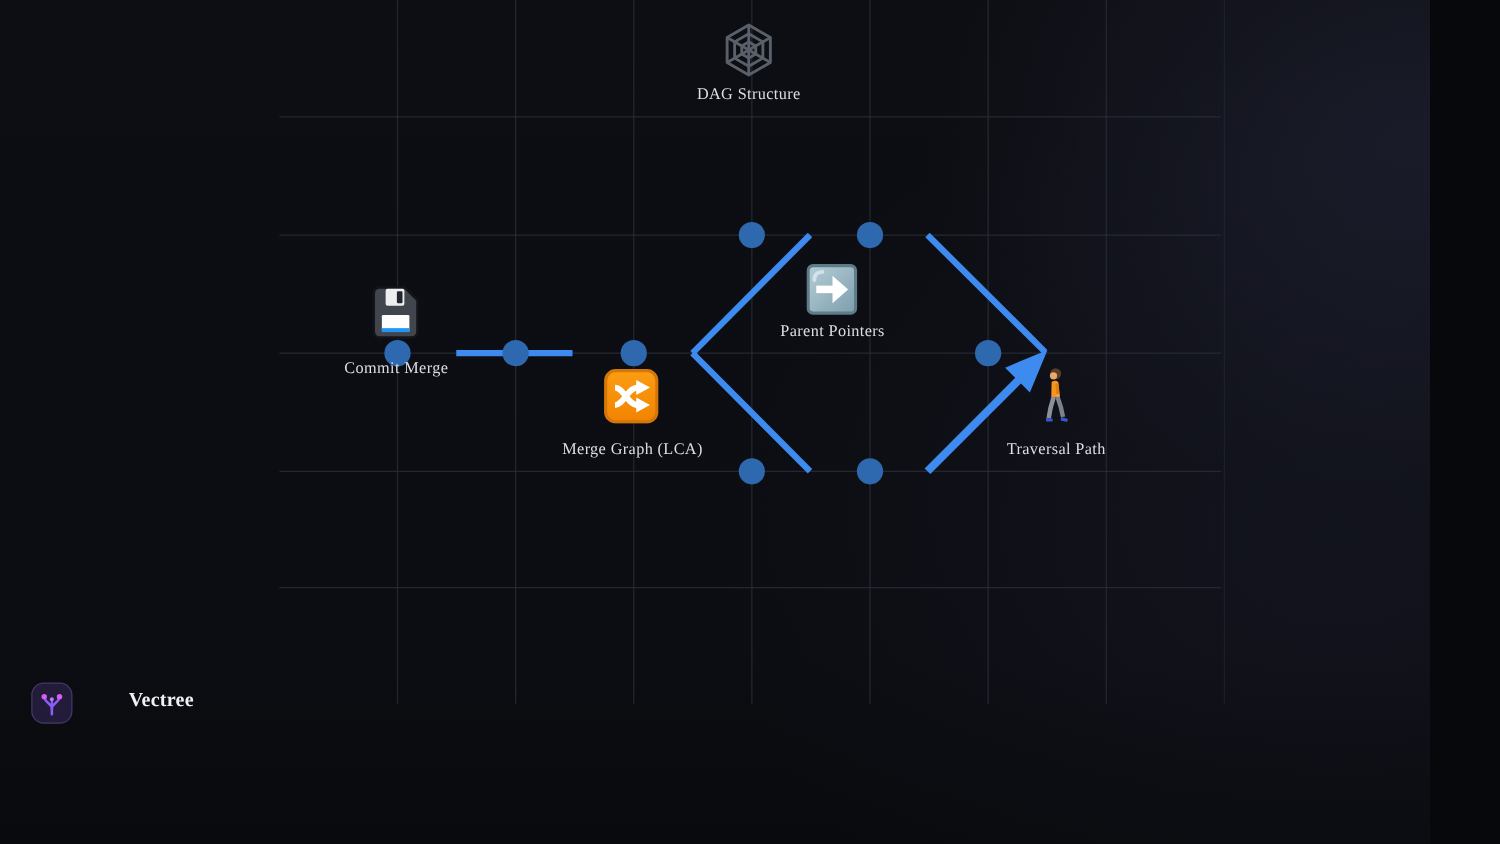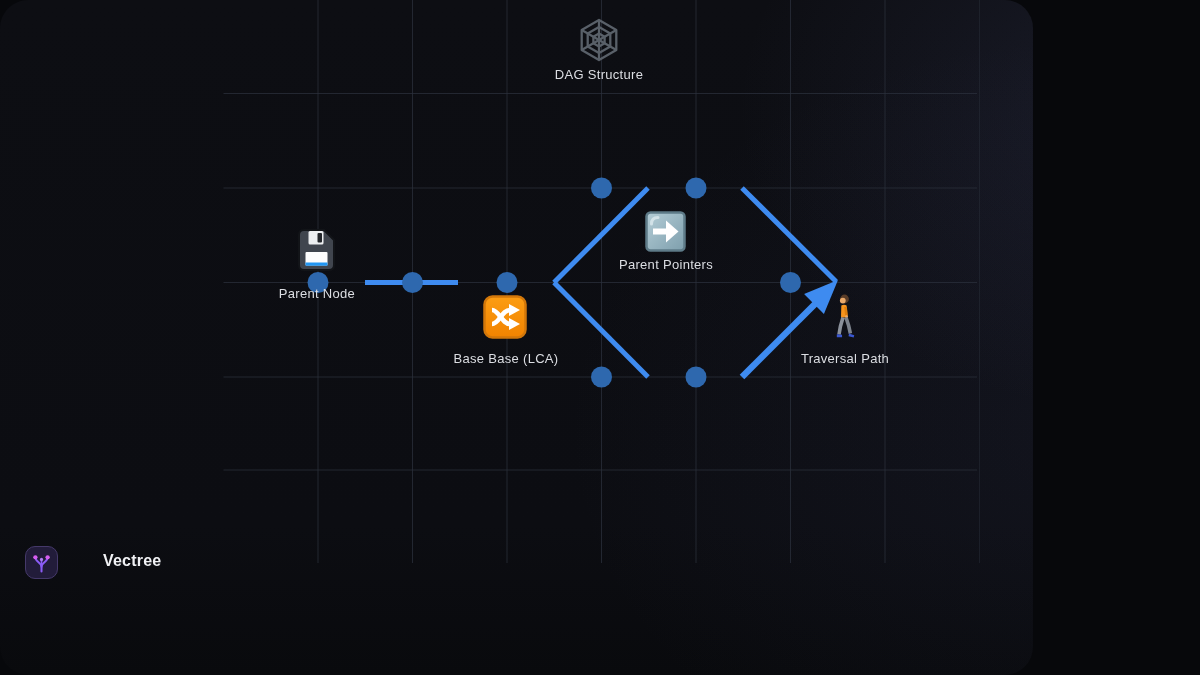--- a/index.html
+++ b/index.html
@@ -1,24 +1,23 @@
 <!DOCTYPE html>
 <html><head>
 <meta charset="utf-8">
 <style>
   html,body{margin:0;padding:0;background:#07080b;}
   .stage{
-    position:relative;width:1033px;height:675px;overflow:hidden;
-    font-family:Liberation Sans, sans-serif;
+    position:relative;width:1144px;height:675px;overflow:hidden;
+    font-family:Liberation Serif, serif;
     background-color:#0b0c10;
     background-image:
       radial-gradient(560px 430px at 1130px 110px, rgba(88,94,148,0.16), rgba(88,94,148,0) 70%),
       radial-gradient(720px 560px at 1070px 430px, rgba(72,78,128,0.10), rgba(72,78,128,0) 70%),
       linear-gradient(180deg,#0d0e13 0%,#0c0d12 78%,#090a0d 100%);
-    border-radius: 28px;
   }
   .layer{position:absolute;left:0;top:0;width:1200px;height:675px;}
   .icon-box{position:absolute;}
   .node-label{
     position:absolute;transform:translateX(-50%);
     font-size:13px;line-height:14px;color:#dcdee3;white-space:nowrap;
     letter-spacing:0.3px;
   }
   .logo{
     position:absolute;left:25px;top:546px;width:33px;height:33px;
@@ -98,38 +97,38 @@
 
   <div class="icon-box" style="left:296px;top:228px">
     <svg width="42" height="44" viewBox="0 0 42 44">
       <path d="M8,2 H28 L38,12 V37 Q38,42 33,42 H8 Q3,42 3,37 V7 Q3,2 8,2 Z" fill="#40454e" stroke="#121418" stroke-width="2"></path>
       <rect x="12.5" y="3" width="15" height="13.5" rx="1.5" fill="#eceef0"></rect>
       <rect x="21.5" y="5" width="4.5" height="9.5" rx="1" fill="#23262b"></rect>
       <rect x="9.5" y="24" width="22" height="13.5" rx="1" fill="#fdfdfd"></rect>
       <rect x="9.5" y="34.5" width="22" height="3.2" fill="#2196f3"></rect>
     </svg>
   </div>
-  <div class="node-label" style="left:317px;top:287px">Parent Node</div>
+  <div class="node-label" style="left:317px;top:287px">Commit Merge</div>
 
   <div class="icon-box" style="left:483px;top:295px">
     <svg width="44" height="44" viewBox="0 0 44 44">
       <defs>
         <linearGradient id="gOr" x1="0" y1="0" x2="0" y2="1">
           <stop offset="0" stop-color="#fb9d13"></stop>
             <stop offset="1" stop-color="#f28300"></stop>
         </linearGradient>
       </defs>
       <rect x="1.5" y="1.5" width="41" height="41" rx="8" fill="url(#gOr)" stroke="#d2770a" stroke-width="2.5"></rect>
       <path d="M9,15 C16,15 19,29 27,29" stroke="#ffffff" stroke-width="4.6" fill="none"></path>
       <polygon points="26,23 37,29 26,35" fill="#ffffff"></polygon>
       <path d="M9,29 C16,29 19,15 27,15" stroke="#ffffff" stroke-width="4.6" fill="none"></path>
       <polygon points="26,9 37,15 26,21" fill="#ffffff"></polygon>
     </svg>
   </div>
-  <div class="node-label" style="left:506px;top:352px">Base Base (LCA)</div>
+  <div class="node-label" style="left:506px;top:352px">Merge Graph (LCA)</div>
 
   <div class="icon-box" style="left:645px;top:211px">
     <svg width="41" height="41" viewBox="0 0 41 41">
       <defs>
         <linearGradient id="gSt" x1="0" y1="0" x2="1" y2="1">
           <stop offset="0" stop-color="#b4cdd6"></stop>
             <stop offset="1" stop-color="#7e9fad"></stop>
         </linearGradient>
       </defs>
       <rect x="1.5" y="1.5" width="38" height="38" rx="4" fill="url(#gSt)" stroke="#5e7b88" stroke-width="2.5"></rect>

